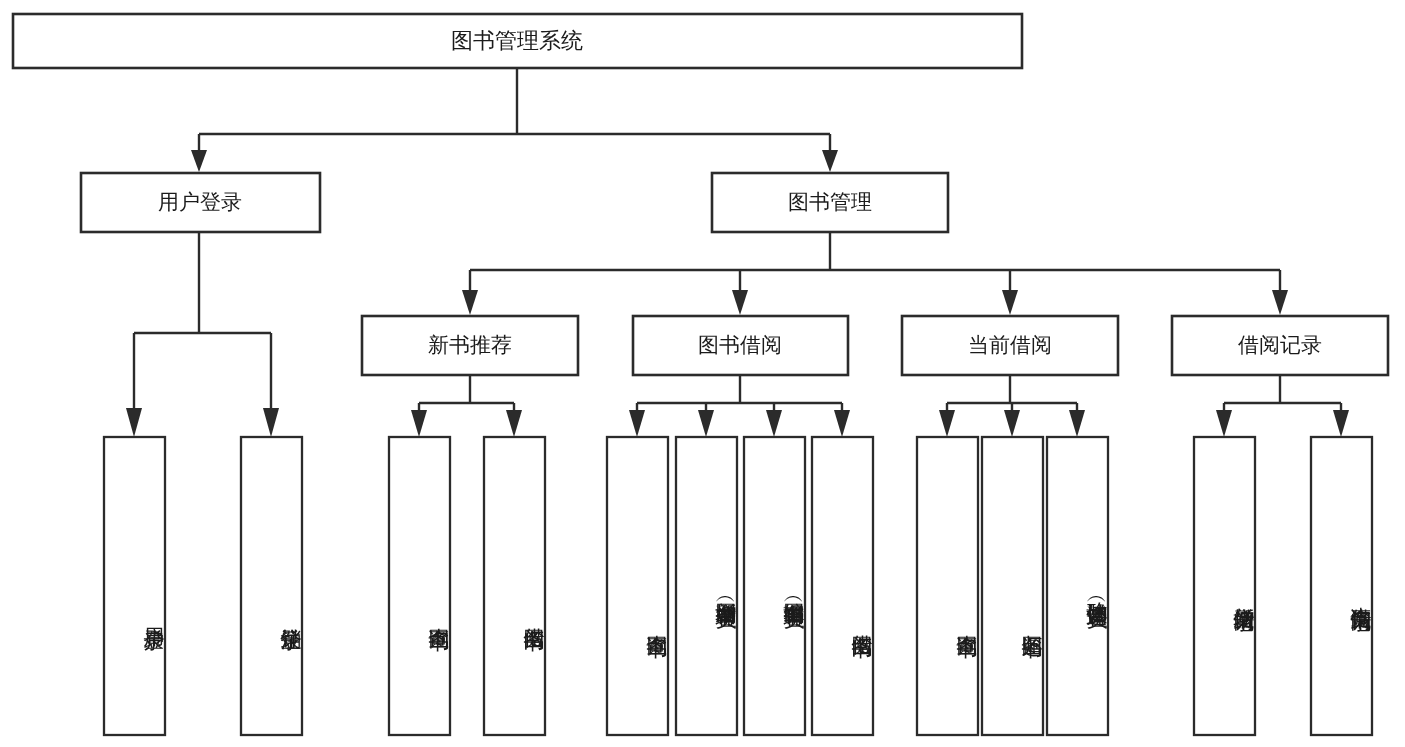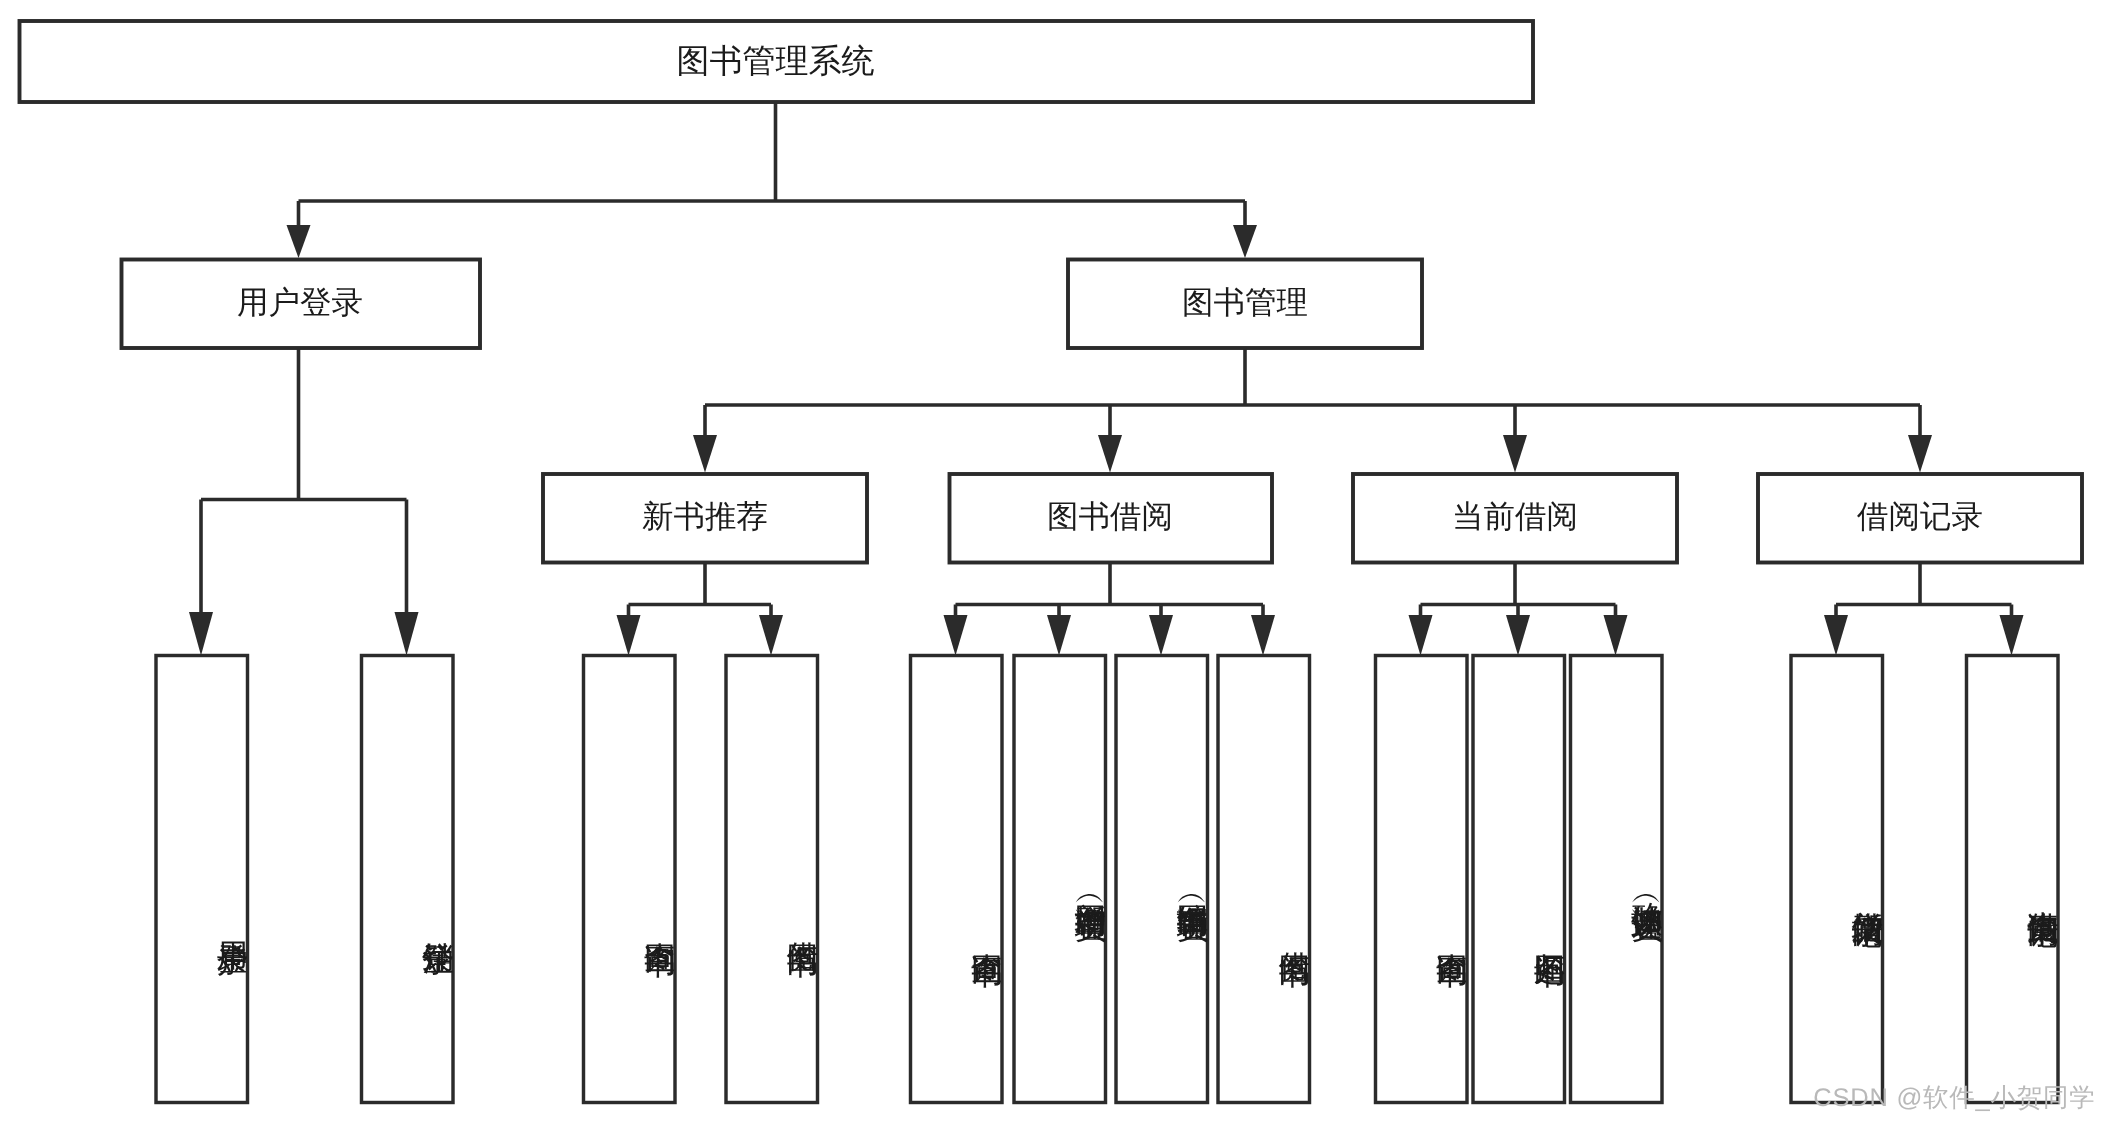--- a/index.html
+++ b/index.html
@@ -220,14 +220,13 @@
   <div class="vlabel" style="left:744px; top:443px; width:61px; height:292px;">编辑图书（管理员）</div>
   <div class="vlabel" style="left:812px; top:505px; width:61px; height:230px;">借阅图书</div>
 
   <div class="vlabel" style="left:917px; top:505px; width:61px; height:230px;">查询图书</div>
   <div class="vlabel" style="left:982px; top:505px; width:61px; height:230px;">归还图书</div>
   <div class="vlabel" style="left:1047px; top:443px; width:61px; height:292px;">确认归还（管理员）</div>
 
   <div class="vlabel" style="left:1194px; top:450px; width:61px; height:285px;">新增借阅记录</div>
   <div class="vlabel" style="left:1311px; top:450px; width:61px; height:285px;">查询借阅记录</div>
 
-  <div class="watermark">CSDN @软件_小贺同学</div>
 </div>
 
 </body></html>

